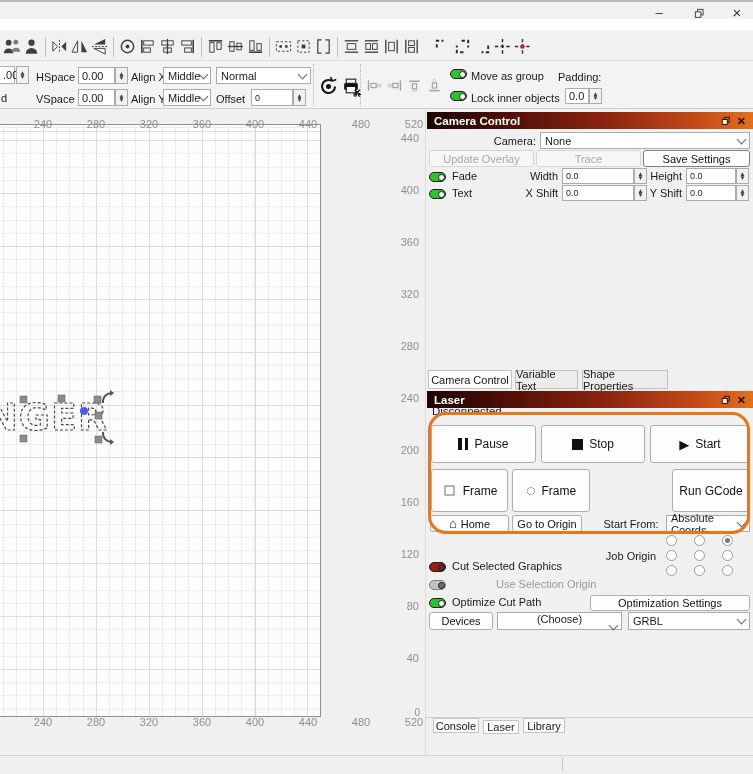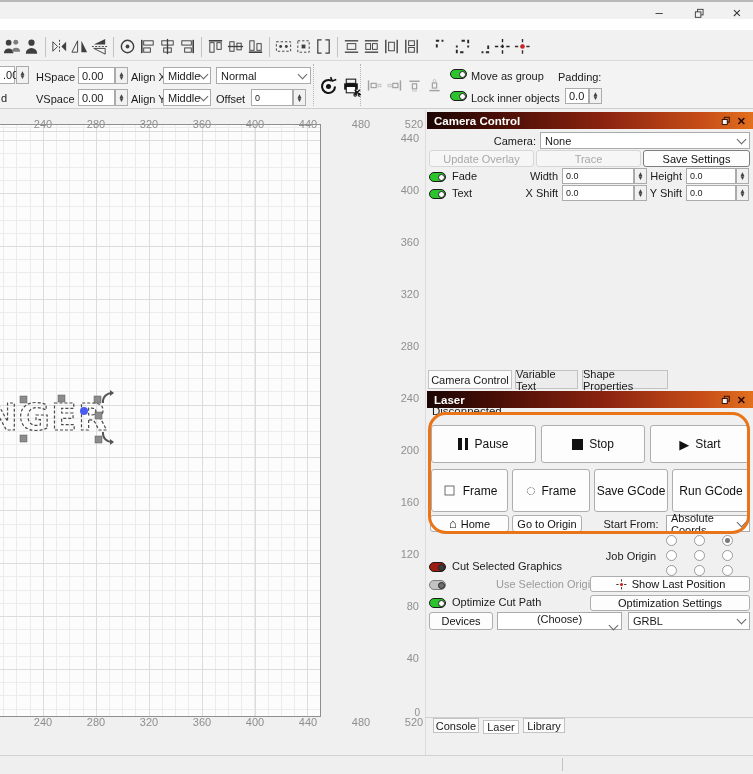--- a/index.html
+++ b/index.html
@@ -539,23 +539,20 @@
         <svg viewBox="0 0 20 20" width="100%" height="100%">
           <rect x="4" y="4" width="12" height="12" fill="none" stroke="#3f3f3f"></rect>
         </svg>
       </span>
     <span>Frame</span>
   </div>
   <div class="btn" style="left:512px;top:469px;width:78px;height:43px;">
     <span class="glyph" style="font-size:16px;font-weight:bold;">◌</span>
     <span>Frame</span>
   </div>
-  <div class="btn" style="left:594px;top:469px;width:74px;height:43px;">
-      <span>Save GCode</span>
-    </div>
   <div class="btn" style="left:672px;top:469px;width:78px;height:43px;">
       <span>Run GCode</span>
     </div>
 
   <div class="btn small" style="left:430px;top:515px;width:79px;height:17px;">
     <span class="glyph" style="font-size:13px;font-weight:bold;">⌂</span>
     <span>Home</span>
   </div>
   <div class="btn small" style="left:512px;top:515px;width:70px;height:17px;">
       <span>Go to Origin</span>
@@ -585,30 +582,20 @@
   <div class="label" style="left:452px;top:560px;">Cut Selected Graphics</div>
   <div class="toggle gray" style="left:429px;top:580px;">
       <span class="knob"></span>
     </div>
   <div class="label" style="left:452px;top:578px;color:#9a9a9a;margin-left:44px;">Use Selection Origin</div>
   <div class="toggle on" style="left:429px;top:598px;">
       <span class="knob"></span>
     </div>
   <div class="label" style="left:452px;top:596px;">Optimize Cut Path</div>
 
-  <div class="btn small" style="left:590px;top:576px;width:160px;height:16px;">
-    <span class="ticon" style="width:13px;height:13px;">
-        <svg viewBox="0 0 20 20" width="100%" height="100%">
-          <line x1="10" y1="2" x2="10" y2="18" stroke="#333" stroke-width="1.5" stroke-dasharray="3.5 2.5"></line>
-          <line x1="2" y1="10" x2="18" y2="10" stroke="#333" stroke-width="1.5" stroke-dasharray="3.5 2.5"></line>
-          <circle cx="10" cy="10" r="2.4" fill="#cf2121"></circle>
-        </svg>
-      </span>
-    <span>Show Last Position</span>
-  </div>
   <div class="btn small" style="left:590px;top:595px;width:160px;height:16px;">
       <span>Optimization Settings</span>
     </div>
 
   <div class="btn small" style="left:429px;top:612px;width:64px;height:18px;">
       <span>Devices</span>
     </div>
   <div class="dd" style="left:497px;top:612px;width:125px;height:18px;flex-direction:column;">
       <span>(Choose)</span>
       <span class="chev"></span>

